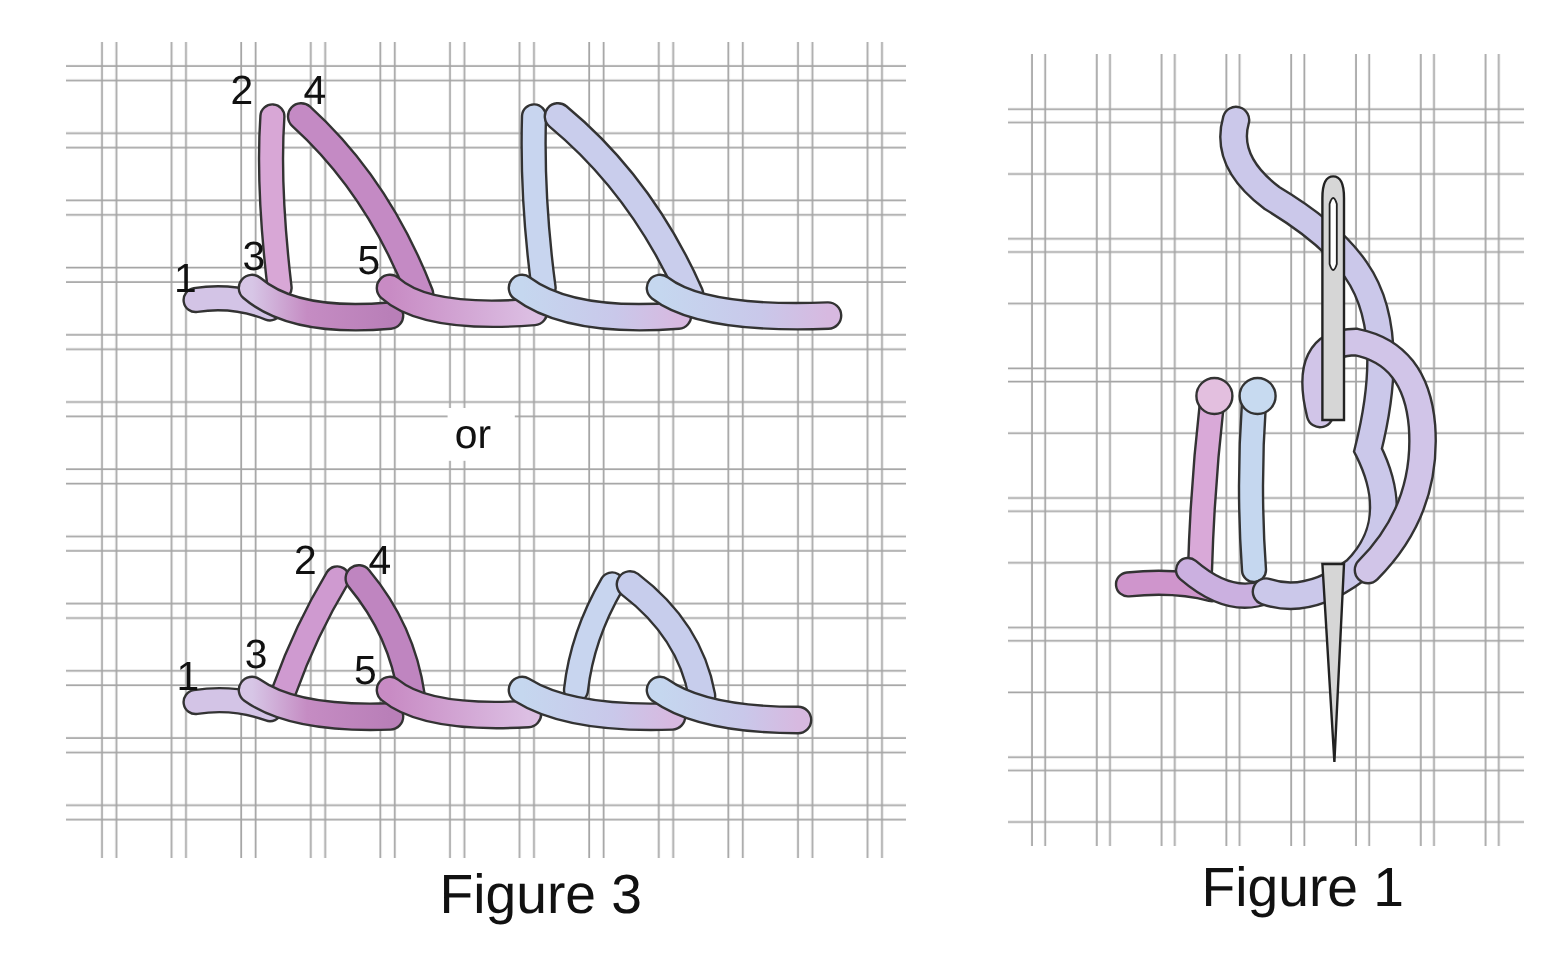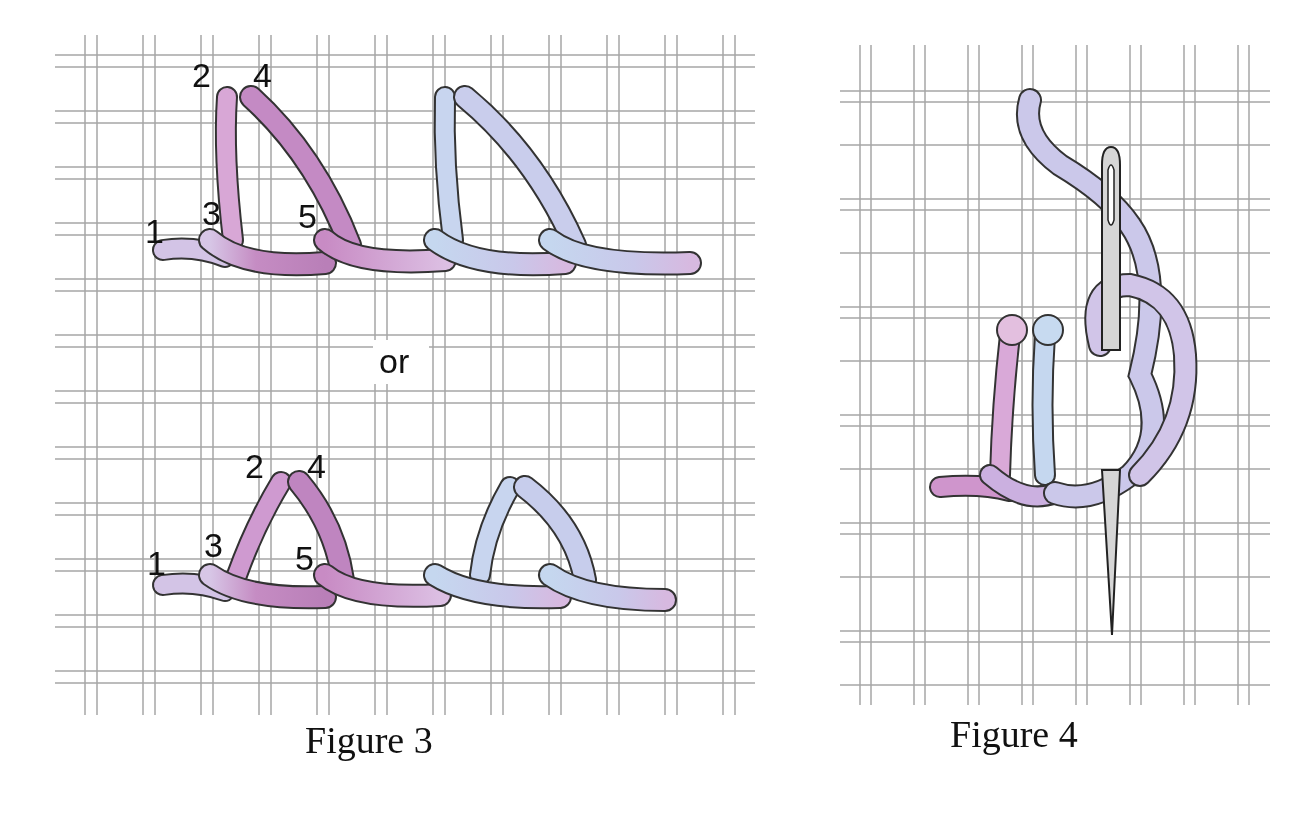--- a/index.html
+++ b/index.html
@@ -1,20 +1,20 @@
 <!DOCTYPE html>
 <html><head>
 <meta charset="utf-8">
 <style>
   html, body { margin: 0; padding: 0; background: #ffffff; }
   body { width: 1300px; height: 814px; position: relative; overflow: hidden; font-family: "Liberation Sans", "DejaVu Sans", sans-serif; }
   .panel { position: absolute; }
   svg { display: block; }
   .lbl { font-family: "Liberation Sans", "DejaVu Sans", sans-serif; font-size: 34px; fill: #111; }
-  .caption { position: absolute; font-size: 38px; color: #111; text-align: left; font-family: Liberation Serif, serif; }
+  .caption { position: absolute; font-size: 46px; color: #111; text-align: right; font-family: Liberation Sans, sans-serif; }
 </style>
 </head>
 <body>
 
 <div class="panel" style="left:55px; top:35px; width:700px; height:680px;">
   <svg width="700" height="680">
     <defs>
       <pattern id="canvas3" x="0" y="0" width="116" height="112" patternUnits="userSpaceOnUse">
 
         <line x1="30" y1="0" x2="30" y2="112" stroke="#a5a5a5" stroke-width="1.5"></line>
@@ -152,13 +152,13 @@
       <path d="M260 300 Q245 240 290 240 Q340 250 345 310 Q350 380 300 430" stroke="#d1c5e8" stroke-width="20"></path>
     </g>
 
     <g>
       <path d="M262 120 Q262 102 271 102 Q280 102 280 120 L280 305 L262 305 Z" fill="#d6d6d6" stroke="#222" stroke-width="2"></path>
       <path d="M268 125 Q271 115 274 125 L274 175 Q271 185 268 175 Z" fill="#ffffff" stroke="#222" stroke-width="1.5"></path>
       <path d="M262 425 L280 425 L272 590 Z" fill="#d6d6d6" stroke="#222" stroke-width="2"></path>
     </g>
   </svg>
 </div>
-<div class="caption" style="left:950px; top:712px; width:220px;">Figure 4</div>
+<div class="caption" style="left:950px; top:712px; width:220px;">Figure 1</div>
 
 </body></html>

